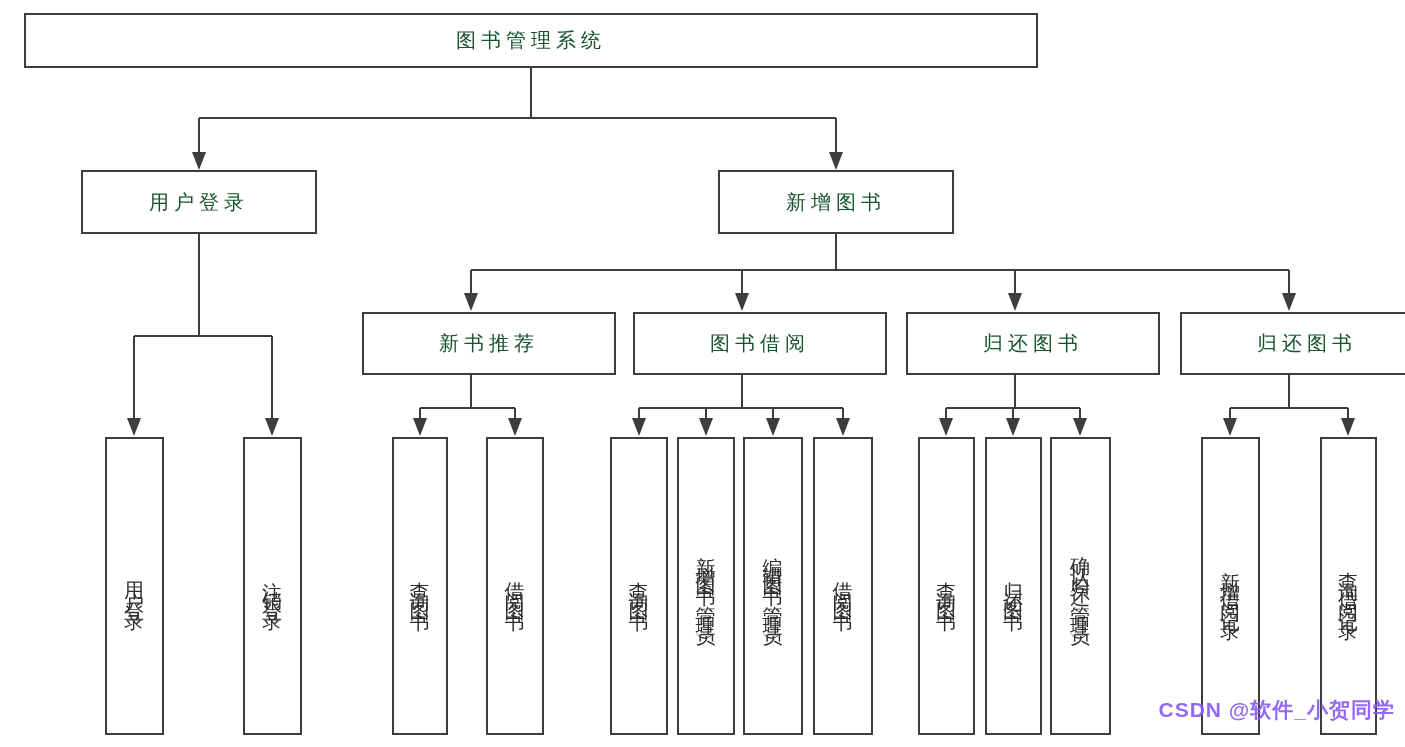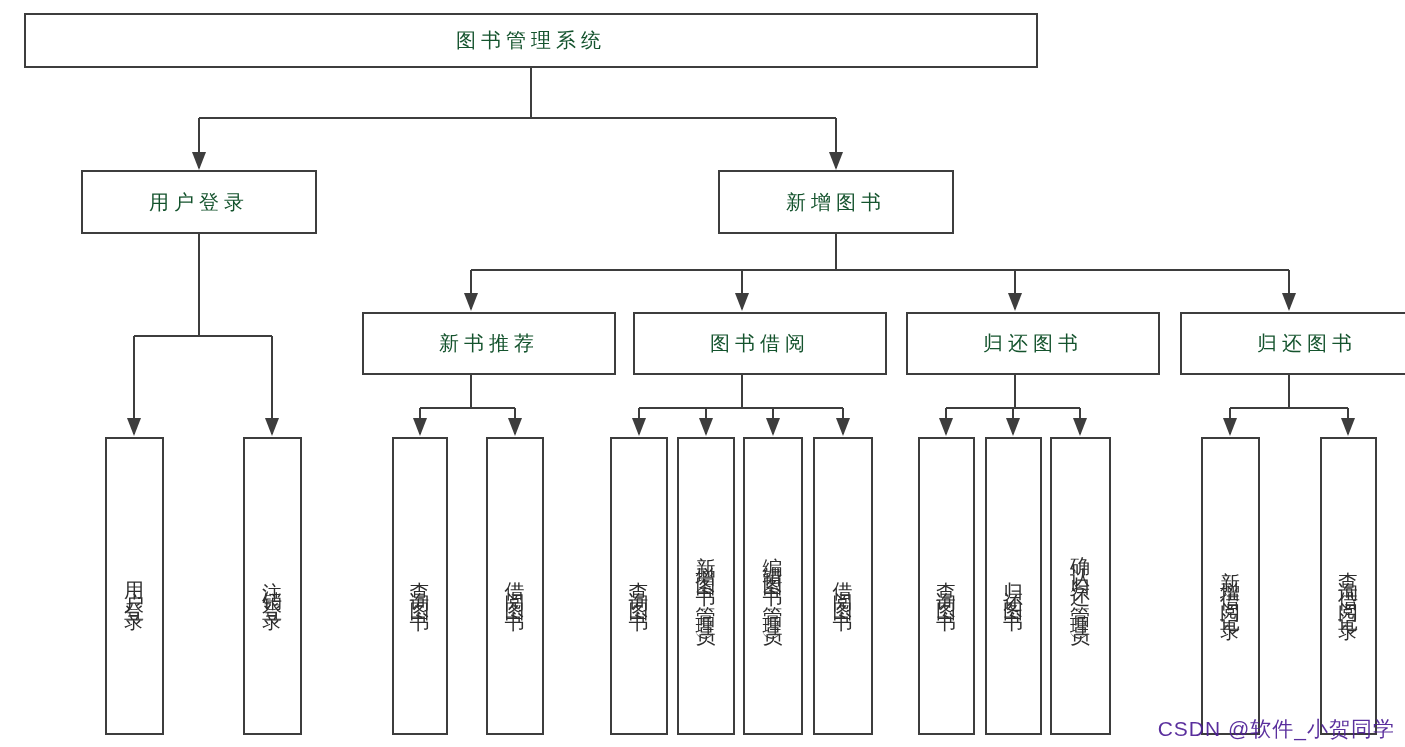--- a/index.html
+++ b/index.html
@@ -36,27 +36,28 @@
     writing-mode:vertical-rl;
     text-orientation:mixed;
     font-size:20px;
     letter-spacing:10px;
     line-height:1;
     color:#2d2d2d;
   }
   #watermark {
     position:absolute;
     right:10px;
-    bottom:4px;
+    bottom:23px;
     font-size:21px;
     letter-spacing:1px;
-    color:#4c1d95;
+    color:#8b5cf6;
     opacity:0.92;
     z-index:10;
     white-space:nowrap;
+    font-weight:bold;
   }
 </style>
 </head>
 <body>
 
 <div id="stage">
 
   <svg id="wires" viewBox="0 0 1405 747" xmlns="http://www.w3.org/2000/svg">
     <defs>
       <marker id="arrow" markerUnits="userSpaceOnUse" markerWidth="20" markerHeight="16" refX="16" refY="7" orient="auto">

